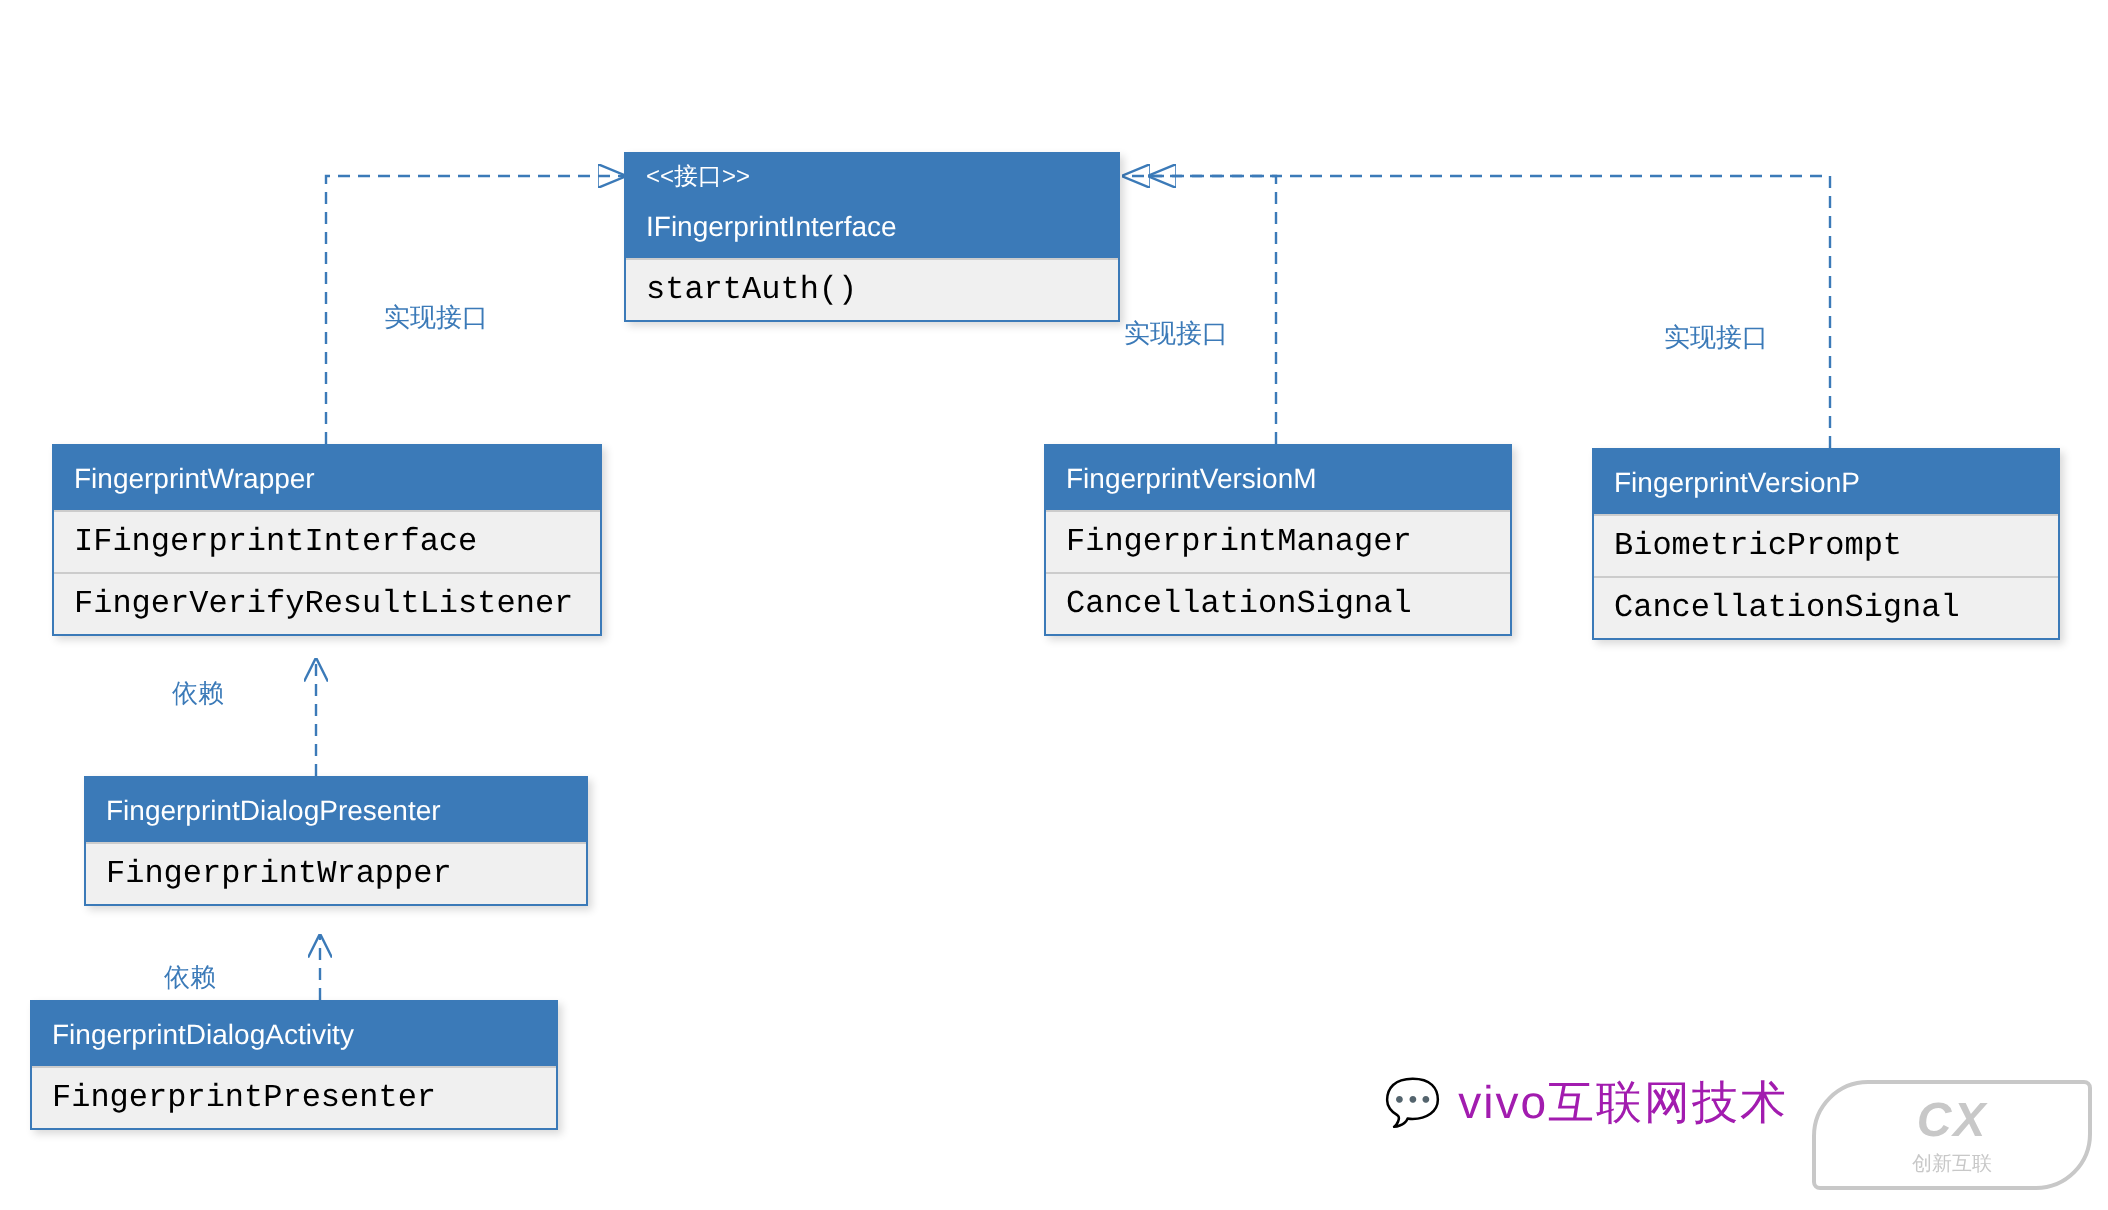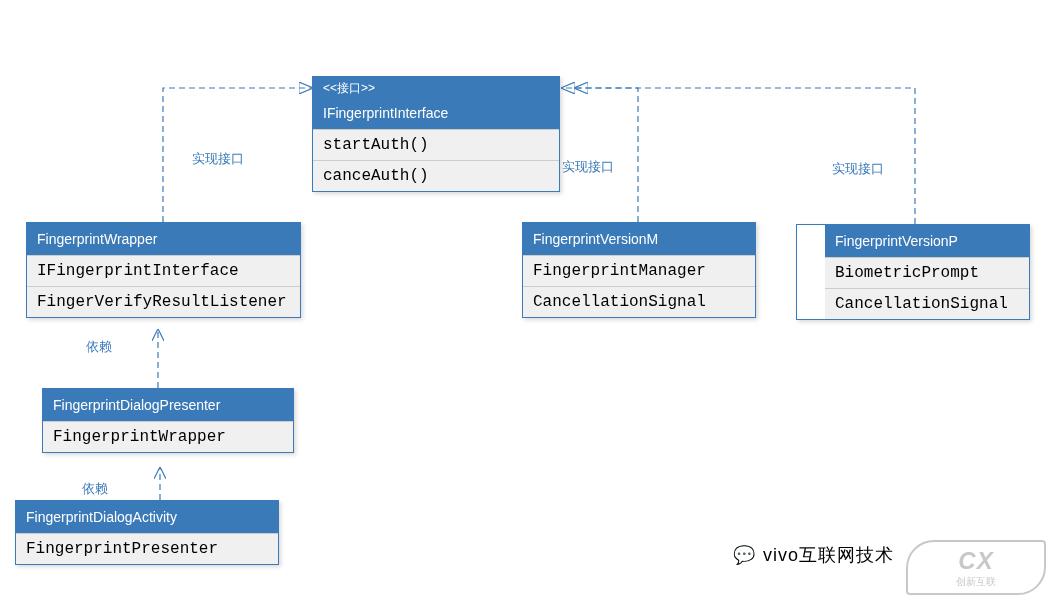--- a/index.html
+++ b/index.html
@@ -3,21 +3,21 @@
   <meta charset="utf-8">
   <style>
     * { box-sizing: border-box; margin: 0; padding: 0; }
     body { font-family: "Microsoft YaHei", Arial, sans-serif; background: #fff; width: 1054px; height: 605px; position: relative; overflow: hidden; }
     .uml-box { position: absolute; border: 1px solid #3b7ab8; background: #fff; box-shadow: 2px 2px 4px rgba(0,0,0,0.15); }
     .uml-header { background: #3b7ab8; color: #fff; padding: 8px 10px; font-size: 14px; white-space: nowrap; }
     .uml-header-small { background: #3b7ab8; color: #fff; padding: 3px 10px 0; font-size: 12px; }
     .uml-row { background: #f0f0f0; border-top: 1px solid #ccc; padding: 6px 10px; font-size: 16px; white-space: nowrap; font-family: "Courier New", monospace; }
     .label-text { position: absolute; color: #3b7ab8; font-size: 13px; }
     svg.connector { position: absolute; top:0; left:0; width:1054px; height:605px; pointer-events:none; }
-    .watermark-text { position: absolute; right: 160px; bottom: 38px; color: #000000; font-size: 18px; letter-spacing: 1px; }
+    .watermark-text { position: absolute; right: 160px; bottom: 38px; color: #a21caf; font-size: 23px; letter-spacing: 1px; }
     .watermark-logo { position: absolute; right: 8px; bottom: 10px; width: 140px; height: 55px; border: 2px solid #c8c8c8; border-radius: 28px 4px 28px 4px; display:flex; flex-direction:column; align-items:center; justify-content:center; color:#c8c8c8; font-size:10px; }
     .watermark-logo .cx { font-size: 24px; font-weight:bold; font-style:italic; letter-spacing:1px;}
   </style>
 </head>
 <body>
 
 <svg class="connector">
   <defs>
     <marker id="triangle" markerWidth="12" markerHeight="10" refX="11" refY="5" orient="auto">
       <path d="M0,0 L12,5 L0,10 Z" fill="none" stroke="#3b7ab8" stroke-width="1"></path>
@@ -35,36 +35,35 @@
 
   <path d="M 158 388 L 158 330" stroke="#3b7ab8" stroke-width="1.2" stroke-dasharray="6,4" fill="none" marker-end="url(#arrow)"></path>
 
   <path d="M 160 520 L 160 468" stroke="#3b7ab8" stroke-width="1.2" stroke-dasharray="6,4" fill="none" marker-end="url(#arrow)"></path>
 </svg>
 
 <div class="uml-box" style="left:312px; top:28px; width:248px;margin-top:48px;">
   <div class="uml-header-small">&lt;&lt;接口&gt;&gt;</div>
   <div class="uml-header">IFingerprintInterface</div>
   <div class="uml-row">startAuth()</div>
-  <div class="uml-row">canceAuth()</div>
 </div>
 
 <div class="uml-box" style="left:26px; top:222px; width:275px;">
   <div class="uml-header">FingerprintWrapper</div>
   <div class="uml-row">IFingerprintInterface</div>
   <div class="uml-row">FingerVerifyResultListener</div>
 </div>
 
 <div class="uml-box" style="left:522px; top:222px; width:234px;">
   <div class="uml-header">FingerprintVersionM</div>
   <div class="uml-row">FingerprintManager</div>
   <div class="uml-row">CancellationSignal</div>
 </div>
 
-<div class="uml-box" style="left:796px; top:224px; width:234px;padding-left:28px;">
+<div class="uml-box" style="left:796px; top:224px; width:234px;">
   <div class="uml-header">FingerprintVersionP</div>
   <div class="uml-row">BiometricPrompt</div>
   <div class="uml-row">CancellationSignal</div>
 </div>
 
 <div class="uml-box" style="left:42px; top:388px; width:252px;">
   <div class="uml-header">FingerprintDialogPresenter</div>
   <div class="uml-row">FingerprintWrapper</div>
 </div>
 

